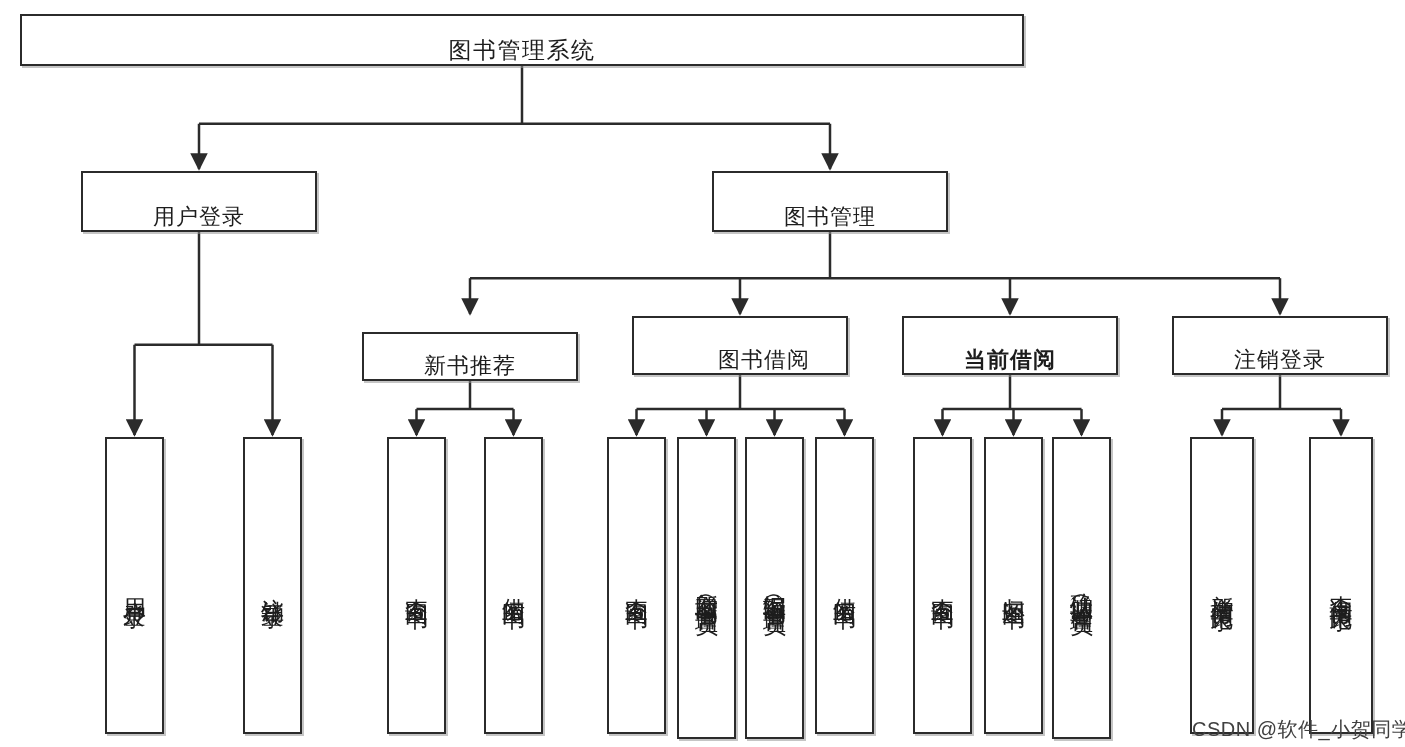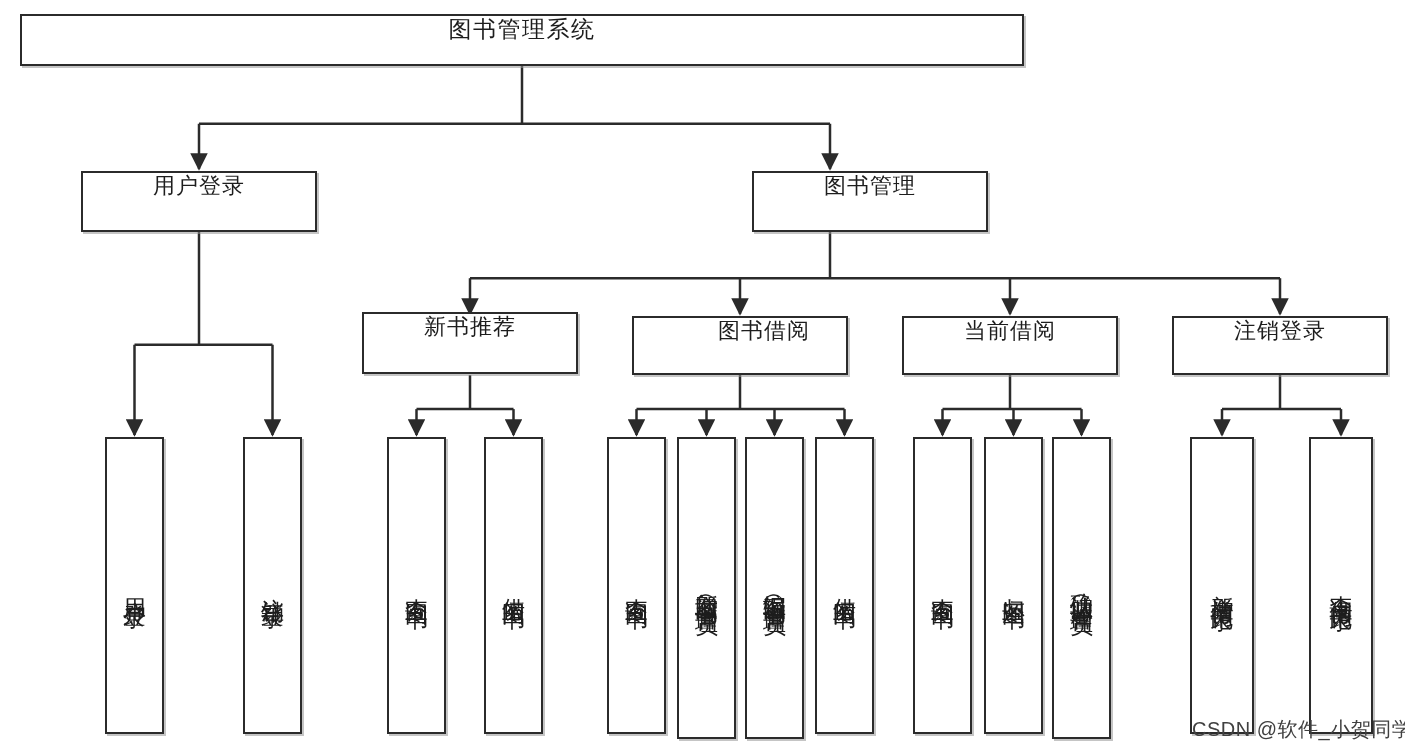--- a/index.html
+++ b/index.html
@@ -24,21 +24,21 @@
     width: 1405px;
     height: 747px;
     pointer-events: none;
   }
   .node {
     position: absolute;
     box-sizing: border-box;
     border: 2px solid #2b2b2b;
     background: #ffffff;
     display: flex;
-    align-items: flex-start;
+    align-items: flex-end;
     justify-content: center;
     color: #1d1d1d;
     box-shadow: 2px 2px 0 0 rgba(150,150,150,0.55);
   }
   .node .lbl {
     display: block;
     text-align: center;
     line-height: 1.18;
     white-space: nowrap;
   }
@@ -121,30 +121,30 @@
       </g>
   </svg>
 
   <div id="nodes">
       <div class="node h root" style="left: 20px; top: 14px; width: 1004px; height: 52px;">
         <span class="lbl">图书管理系统</span>
       </div>
       <div class="node h" style="left: 81px; top: 171px; width: 236px; height: 61px;">
         <span class="lbl">用户登录</span>
       </div>
-      <div class="node h" style="left: 712px; top: 171px; width: 236px; height: 61px; margin-left: 40px;">
+      <div class="node h" style="left: 712px; top: 171px; width: 236px; height: 61px;">
         <span class="lbl">图书管理</span>
       </div>
-      <div class="node h" style="left: 362px; top: 312px; width: 216px; height: 62px;">
+      <div class="node h" style="left: 362px; top: 332px; width: 216px; height: 49px;">
         <span class="lbl">新书推荐</span>
       </div>
       <div class="node h" style="left: 632px; top: 316px; width: 216px; height: 59px; padding-left: 48px;">
         <span class="lbl">图书借阅</span>
       </div>
-      <div class="node h" style="left: 902px; top: 316px; width: 216px; height: 59px;">
+      <div class="node h" style="left: 902px; top: 316px; width: 216px; height: 59px; font-weight: bold;">
         <span class="lbl">当前借阅</span>
       </div>
       <div class="node h" style="left: 1172px; top: 316px; width: 216px; height: 59px;">
         <span class="lbl">注销登录</span>
       </div>
       <div class="node v" style="left: 105px; top: 437px; width: 59px; height: 297px;">
         <span class="lbl">用户登录</span>
       </div>
       <div class="node v" style="left: 243px; top: 437px; width: 59px; height: 297px;">
         <span class="lbl">注销登录</span>

